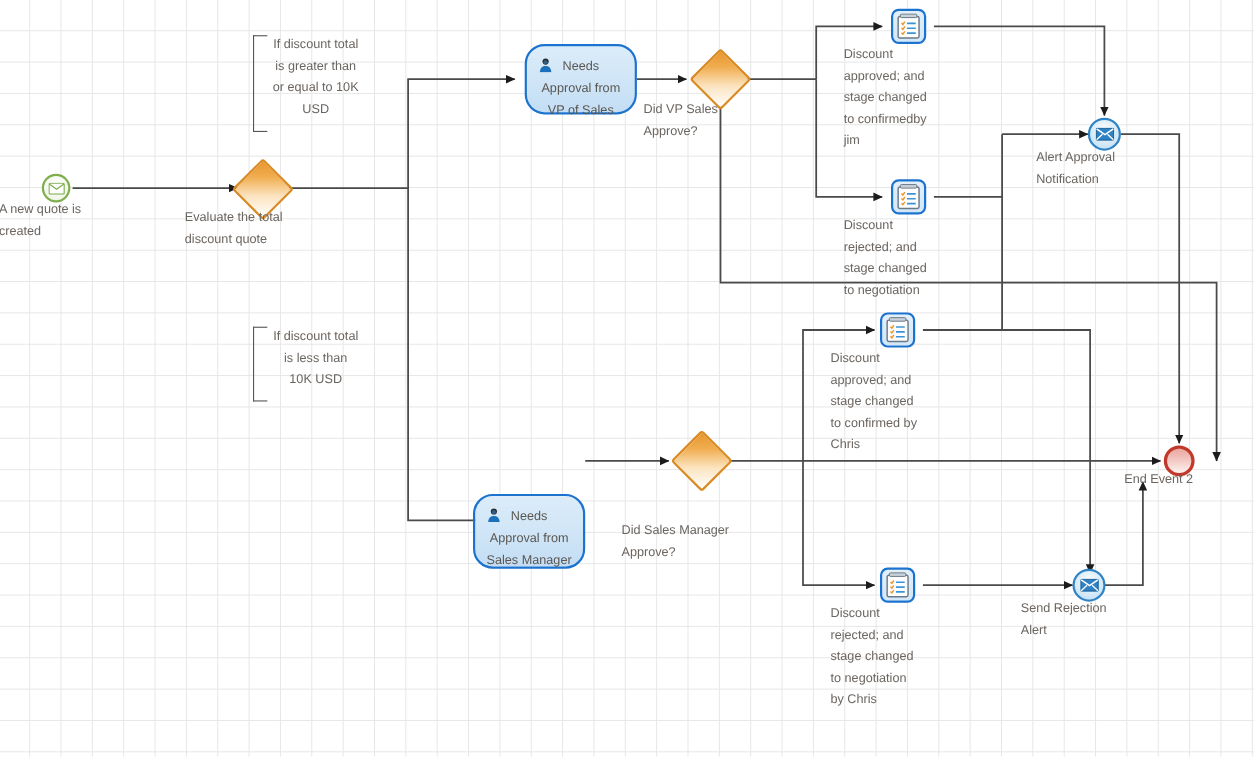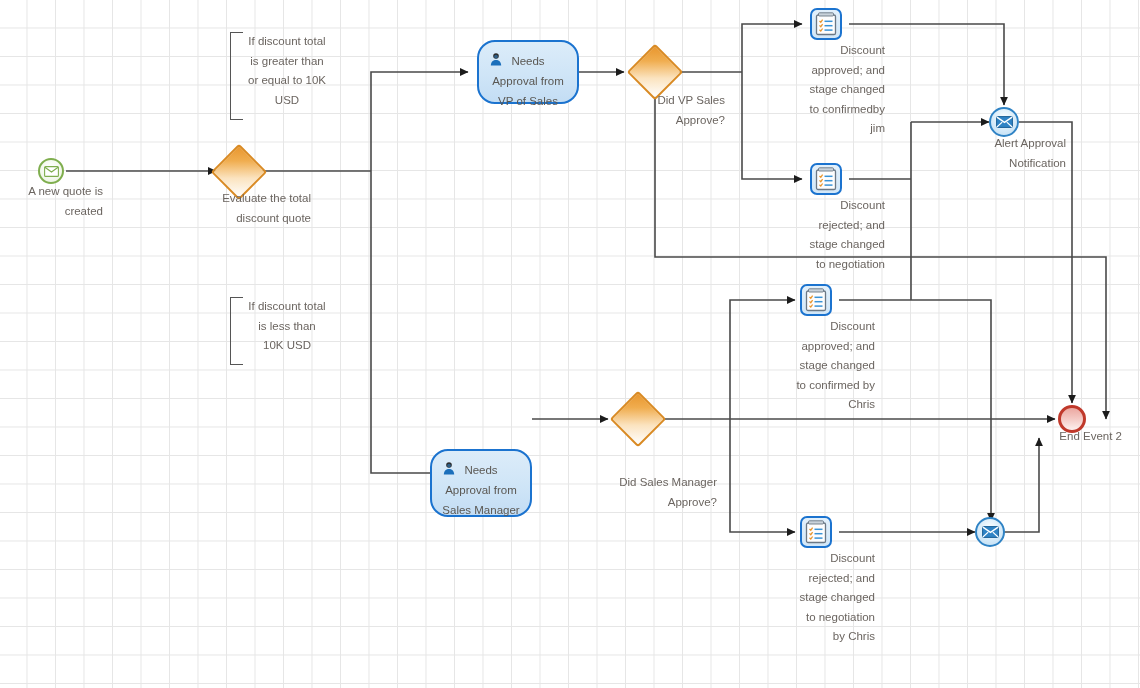--- a/index.html
+++ b/index.html
@@ -12,21 +12,21 @@
       linear-gradient(to right,#e6e6e6 1px,transparent 1px),
       linear-gradient(to bottom,#e6e6e6 1px,transparent 1px);
     background-size:28.5px 28.5px;
     background-position:-2px -1px;
     overflow:hidden;
   }
   #edges{position:absolute;left:0;top:0;width:1140px;height:688px;}
   .node{position:absolute;}
   .lbl{
     position:absolute;
-    text-align:right;
+    text-align:left;
     font-family:"Liberation Sans",sans-serif;
     font-size:11.5px;
     line-height:19.5px;
     color:#6b6560;
     white-space:pre-line;
     pointer-events:none;
   }
   
   .start-ev{
     width:26px;height:26px;border-radius:50%;
@@ -299,19 +299,21 @@
 
   <div class="node" style="left:975px;top:517px;">
     <div class="msg-ev">
       <svg width="17" height="12" viewBox="0 0 17 12">
         <rect x="0.6" y="0.6" width="15.8" height="10.8" rx="1" fill="#2f83c5" stroke="#1a5f96" stroke-width="1"></rect>
         <path d="M0.9,1.1 L8.5,6.4 L16.1,1.1" fill="none" stroke="#ffffff" stroke-width="1.4"></path>
         <path d="M0.9,11 L6.2,6.1 M16.1,11 L10.8,6.1" fill="none" stroke="#ffffff" stroke-width="1.2"></path>
       </svg>
     </div>
   </div>
+  <div class="lbl" style="left:928px;top:544px;width:124px;">Send Rejection
+Alert</div>
 
   <div class="node" style="left:1058px;top:405px;">
     <div class="end-ev"></div>
   </div>
   <div class="lbl" style="left:1022px;top:427px;width:100px;">End Event 2</div>
 
 </div>
 
 </body></html>

